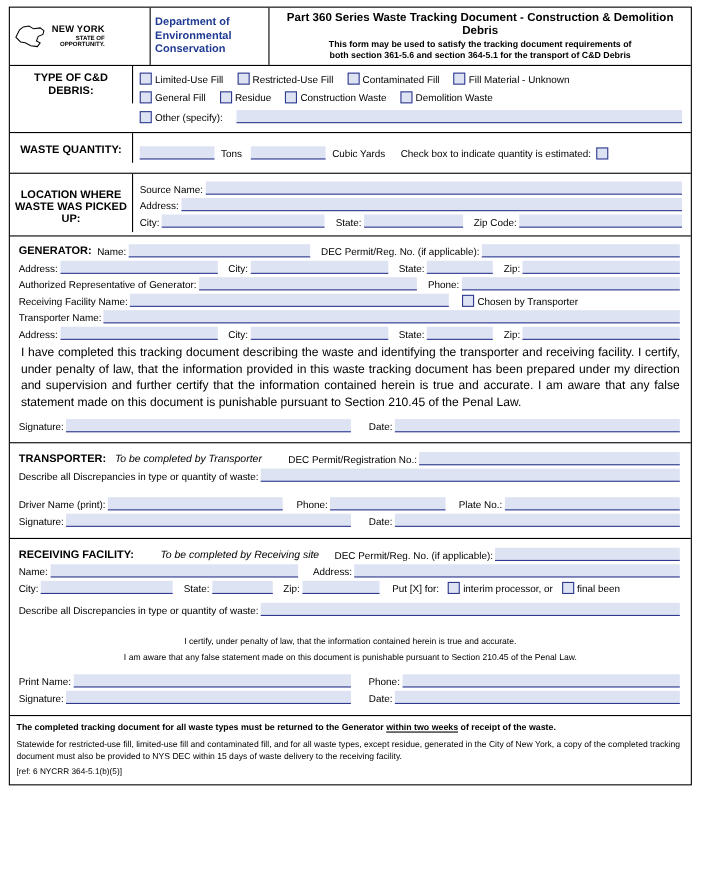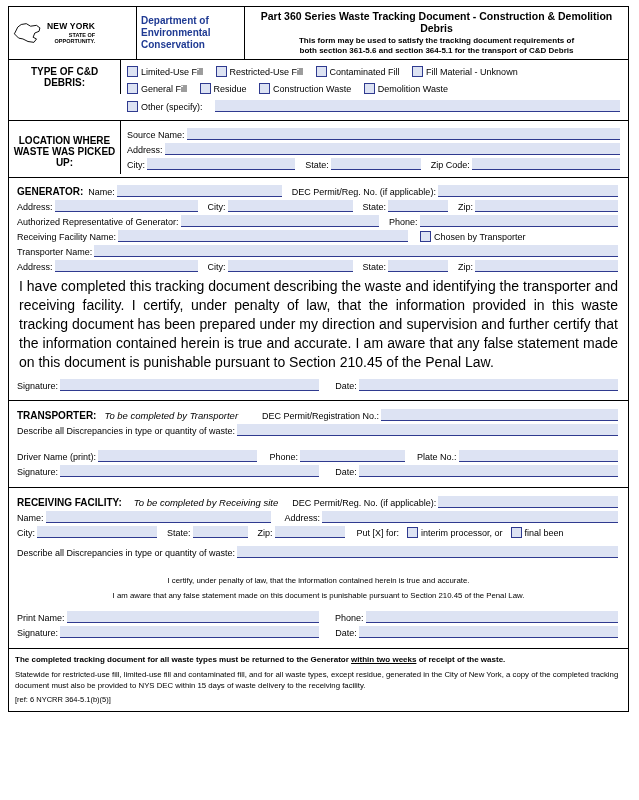--- a/index.html
+++ b/index.html
@@ -23,21 +23,21 @@
   .sec:last-child{border-bottom:none;}
   .row{display:flex;align-items:flex-start;}
   .left-lbl{width:112px;flex:none;border-right:1.5px solid #000;padding:6px 4px;box-sizing:border-box;font-weight:bold;font-size:10px;text-align:center;}
   .body-cell{flex:1;padding:4px 6px;box-sizing:border-box;}
   .line{display:inline-block;border-bottom:1px solid #2f3a8f;background:#dde3f3;height:11px;vertical-align:bottom;}
   .fill{flex:1;border-bottom:1px solid #2f3a8f;background:#dde3f3;height:11px;margin:0 2px;}
   .cb{display:inline-block;width:9px;height:9px;border:1px solid #2f3a8f;background:#dde3f3;vertical-align:-1px;margin-right:3px;}
   .r{display:flex;align-items:flex-end;margin:3px 0;}
   .r span.txt{white-space:nowrap;}
   .chk-item{display:inline-flex;align-items:center;margin-right:10px;white-space:nowrap;}
-  .para{font-size:14px;line-height:1.35;text-align:justify;padding:2px 2px;}
+  .para{font-size:11px;line-height:1.35;text-align:justify;padding:2px 2px;}
   .center{text-align:center;}
   .ital{font-style:italic;}
   .bold{font-weight:bold;}
   .und{text-decoration:underline;}
   .foot{padding:5px 6px;box-sizing:border-box;font-size:8px;line-height:1.45;}
   .foot .f1{font-weight:bold;}
   .foot .f3{font-size:7.5px;}
 </style>
 </head>
 <body>
@@ -108,20 +108,35 @@
             <label class="chk-item">
                 <span class="cb"></span>
                 <span class="txt">Other (specify):</span>
               </label>
             <div class="fill"></div>
           </div>
         </div>
       </div>
     </div>
 
+    <div class="sec">
+      <div class="row">
+        <div class="left-lbl" style="padding-top:10px;">WASTE QUANTITY:</div>
+        <div class="body-cell">
+          <div class="r" style="margin:8px 0;">
+            <span class="line" style="width:68px;"></span>
+            <span class="txt" style="margin:0 8px 0 6px;">Tons</span>
+            <span class="line" style="width:68px;"></span>
+            <span class="txt" style="margin:0 14px 0 6px;">Cubic Yards</span>
+            <span class="txt">Check box to indicate quantity is estimated:</span>
+            <span class="cb" style="margin-left:5px;margin-right:0;"></span>
+          </div>
+        </div>
+      </div>
+    </div>
 
     <div class="sec">
       <div class="row">
         <div class="left-lbl" style="padding-top:14px;">LOCATION WHERE WASTE WAS PICKED UP:</div>
         <div class="body-cell">
           <div class="r">
               <span class="txt">Source Name:</span>
               <div class="fill"></div>
             </div>
           <div class="r">
@@ -221,21 +236,21 @@
           <span class="txt" style="margin-left:14px;">Date:</span>
             <div class="fill"></div>
         </div>
       </div>
     </div>
 
     <div class="sec">
       <div class="body-cell" style="padding:5px 8px;">
         <div class="r">
             <span class="txt bold" style="font-size:10px;">RECEIVING FACILITY:</span>
-          <span class="txt ital" style="margin-left:12px;font-size:9.5px;">To be completed by Receiving site</span>
+          <span class="txt ital" style="margin-left:24px;font-size:9.5px;">To be completed by Receiving site</span>
           <span class="txt" style="margin-left:14px;">DEC Permit/Reg. No. (if applicable):</span>
           <div class="fill"></div>
         </div>
         <div class="r">
             <span class="txt">Name:</span>
             <div class="fill" style="max-width:225px;"></div>
           <span class="txt" style="margin-left:12px;">Address:</span>
             <div class="fill"></div>
         </div>
         <div class="r">

